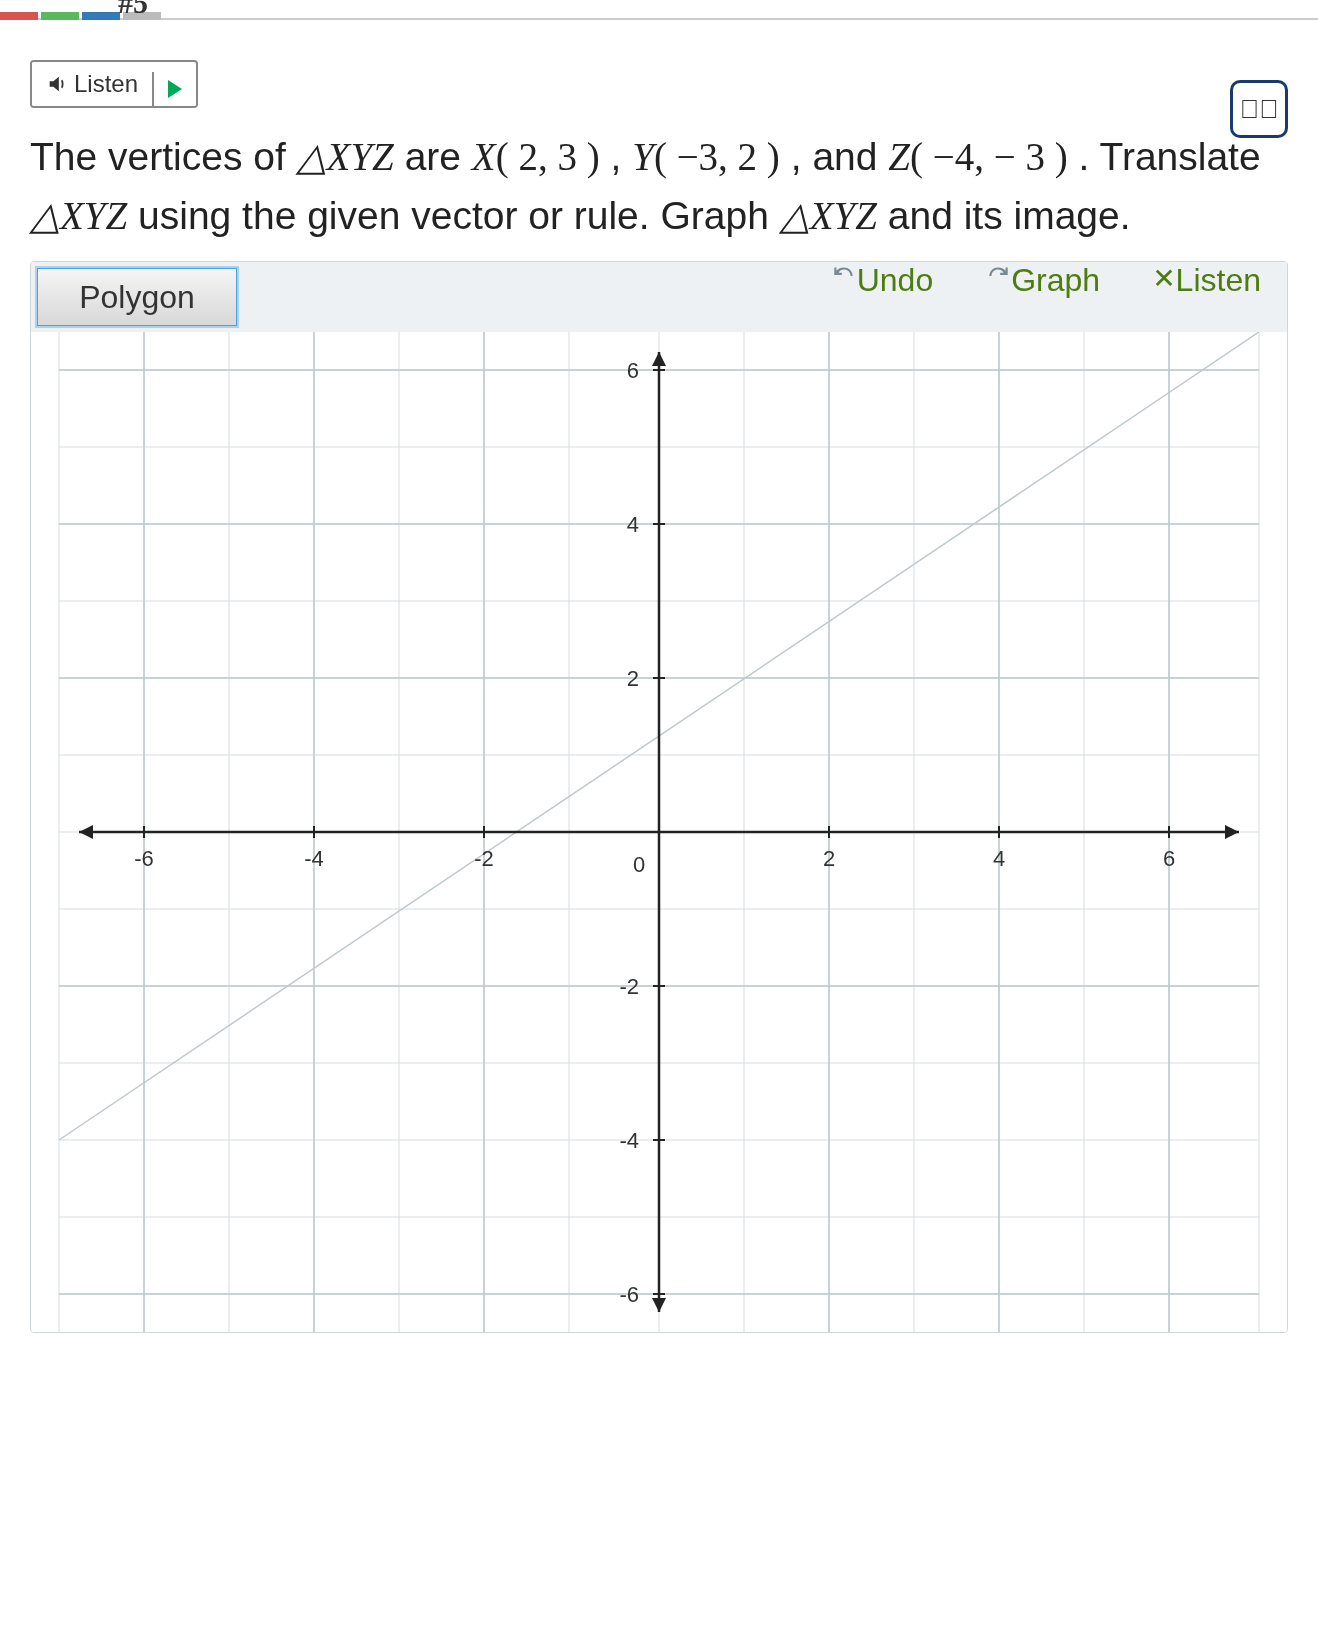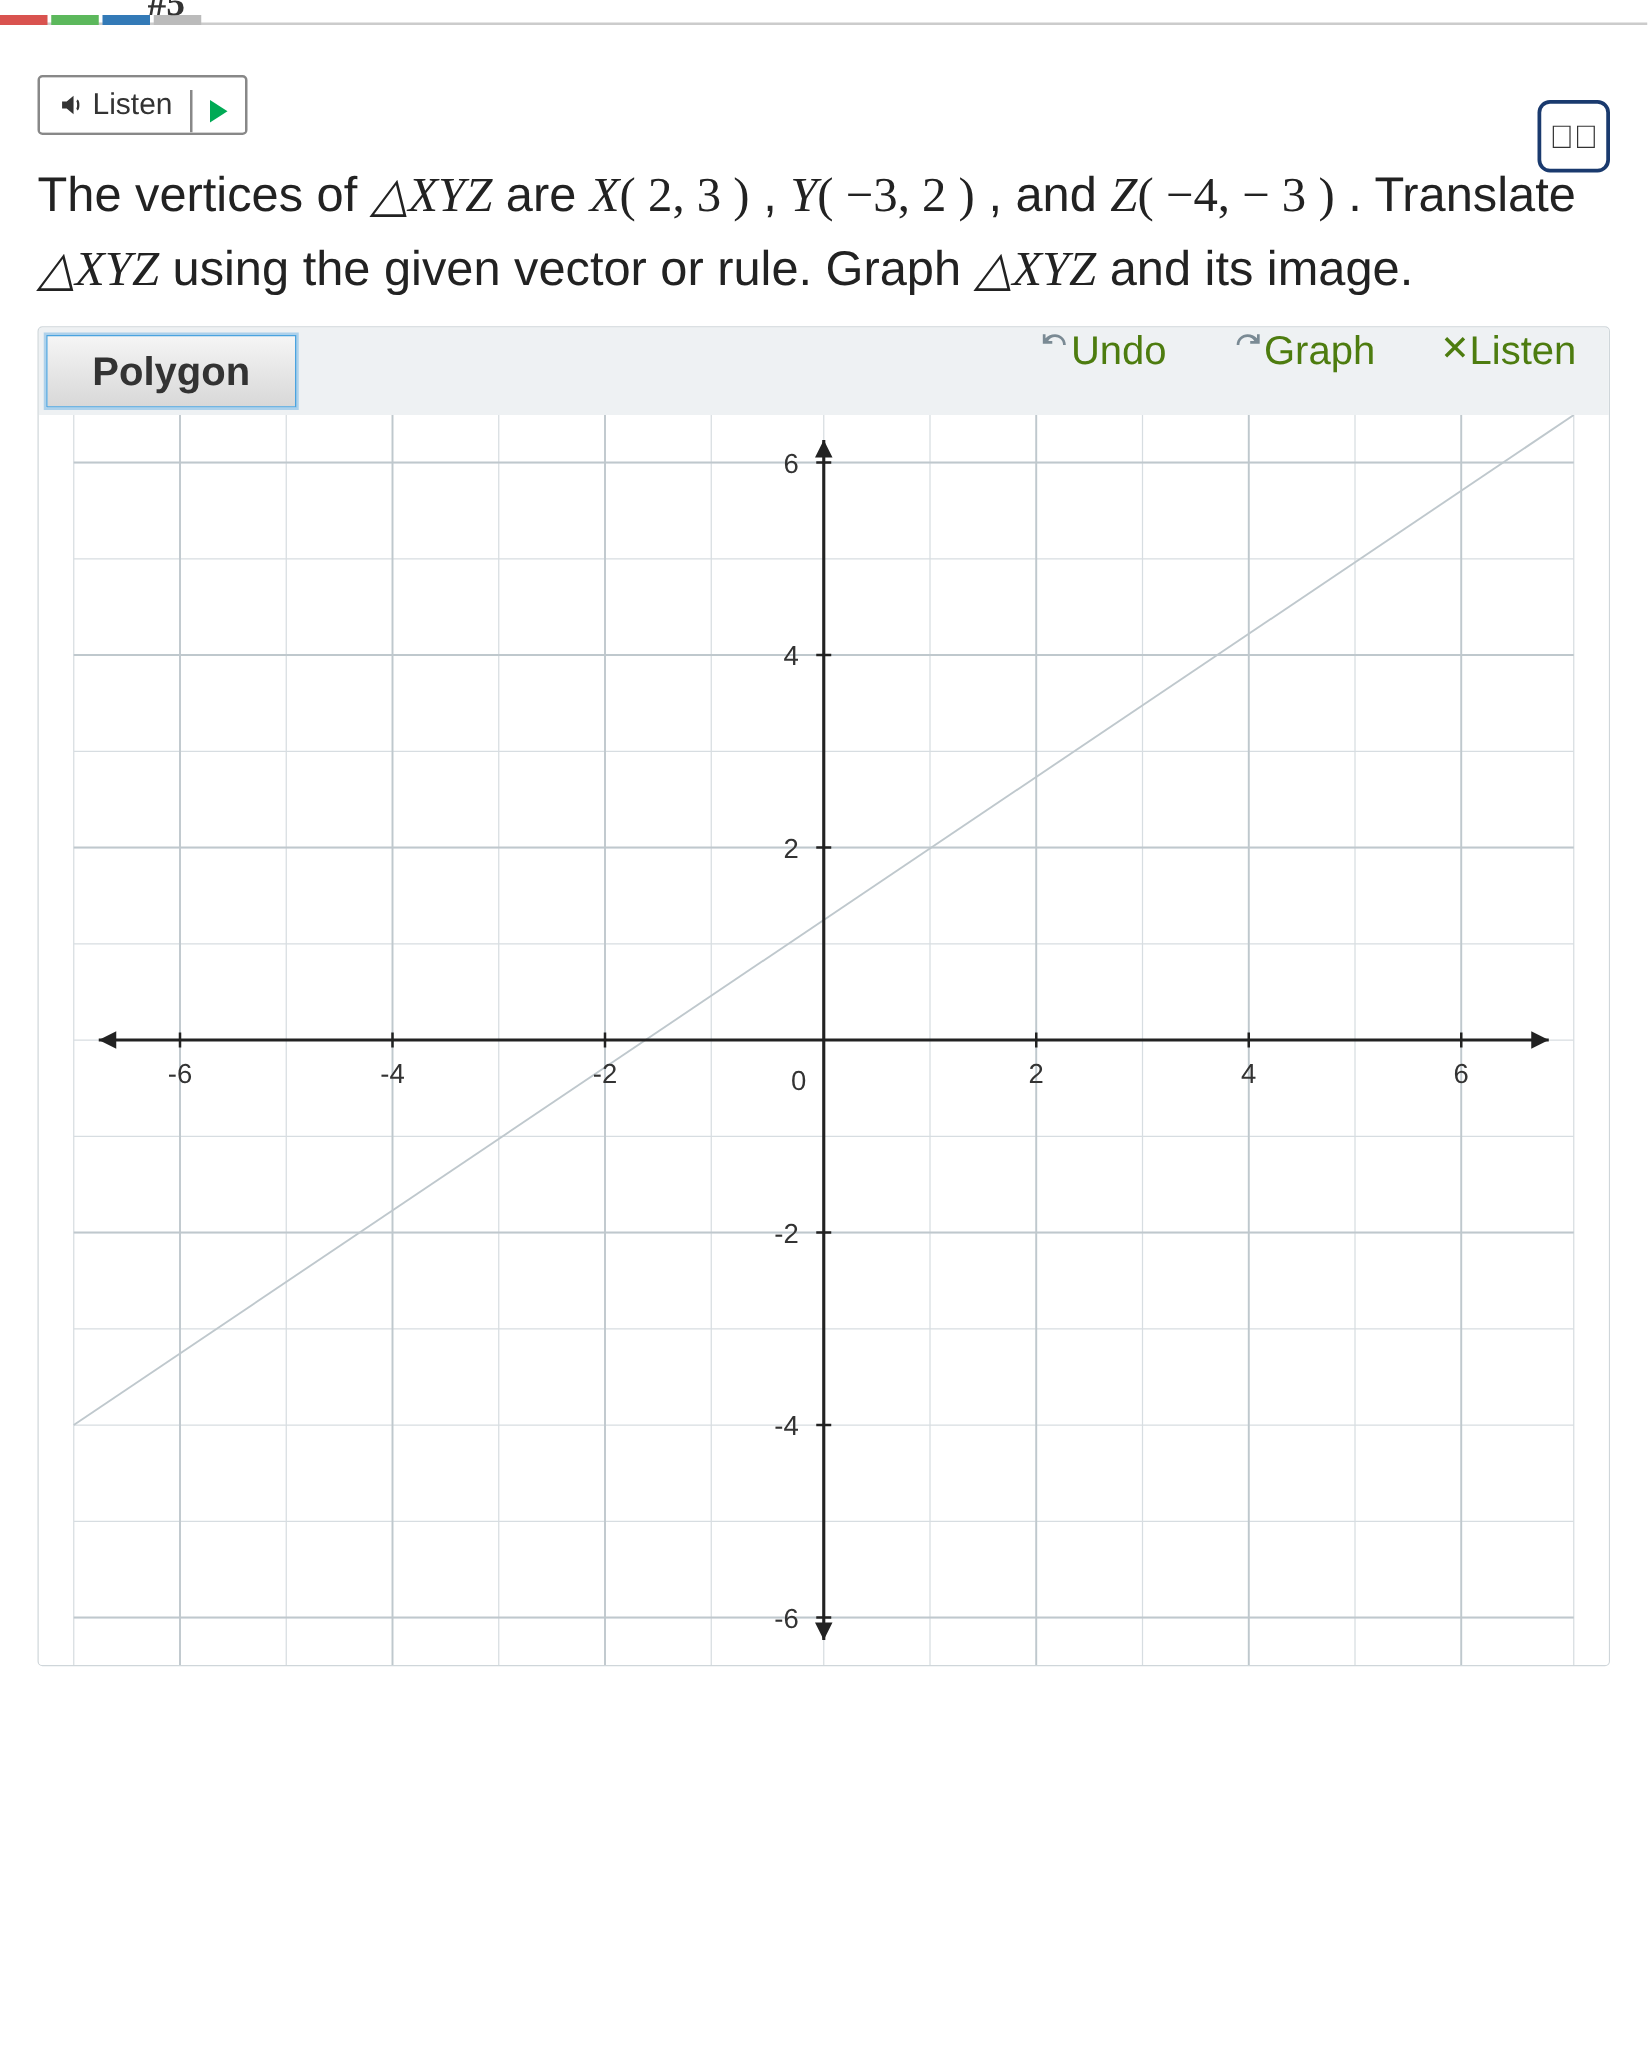--- a/index.html
+++ b/index.html
@@ -128,21 +128,20 @@
     margin: 6px;
     background: linear-gradient(#f5f5f5,#d8d8d8);
     border: 1px solid #4aa3df;
     box-shadow: 0 0 0 2px rgba(74,163,223,.4);
     display: flex;
     align-items: center;
     justify-content: center;
     font-size: 32px;
     color: #333;
     cursor: pointer;
-    font-weight: bold;
   }
   .toolbar-spacer { flex: 1; }
   .toolbar-action {
     display: flex;
     align-items: flex-start;
     gap: 0;
     padding: 0 26px;
     font-size: 32px;
     color: #4d7c0f;
     cursor: pointer;

